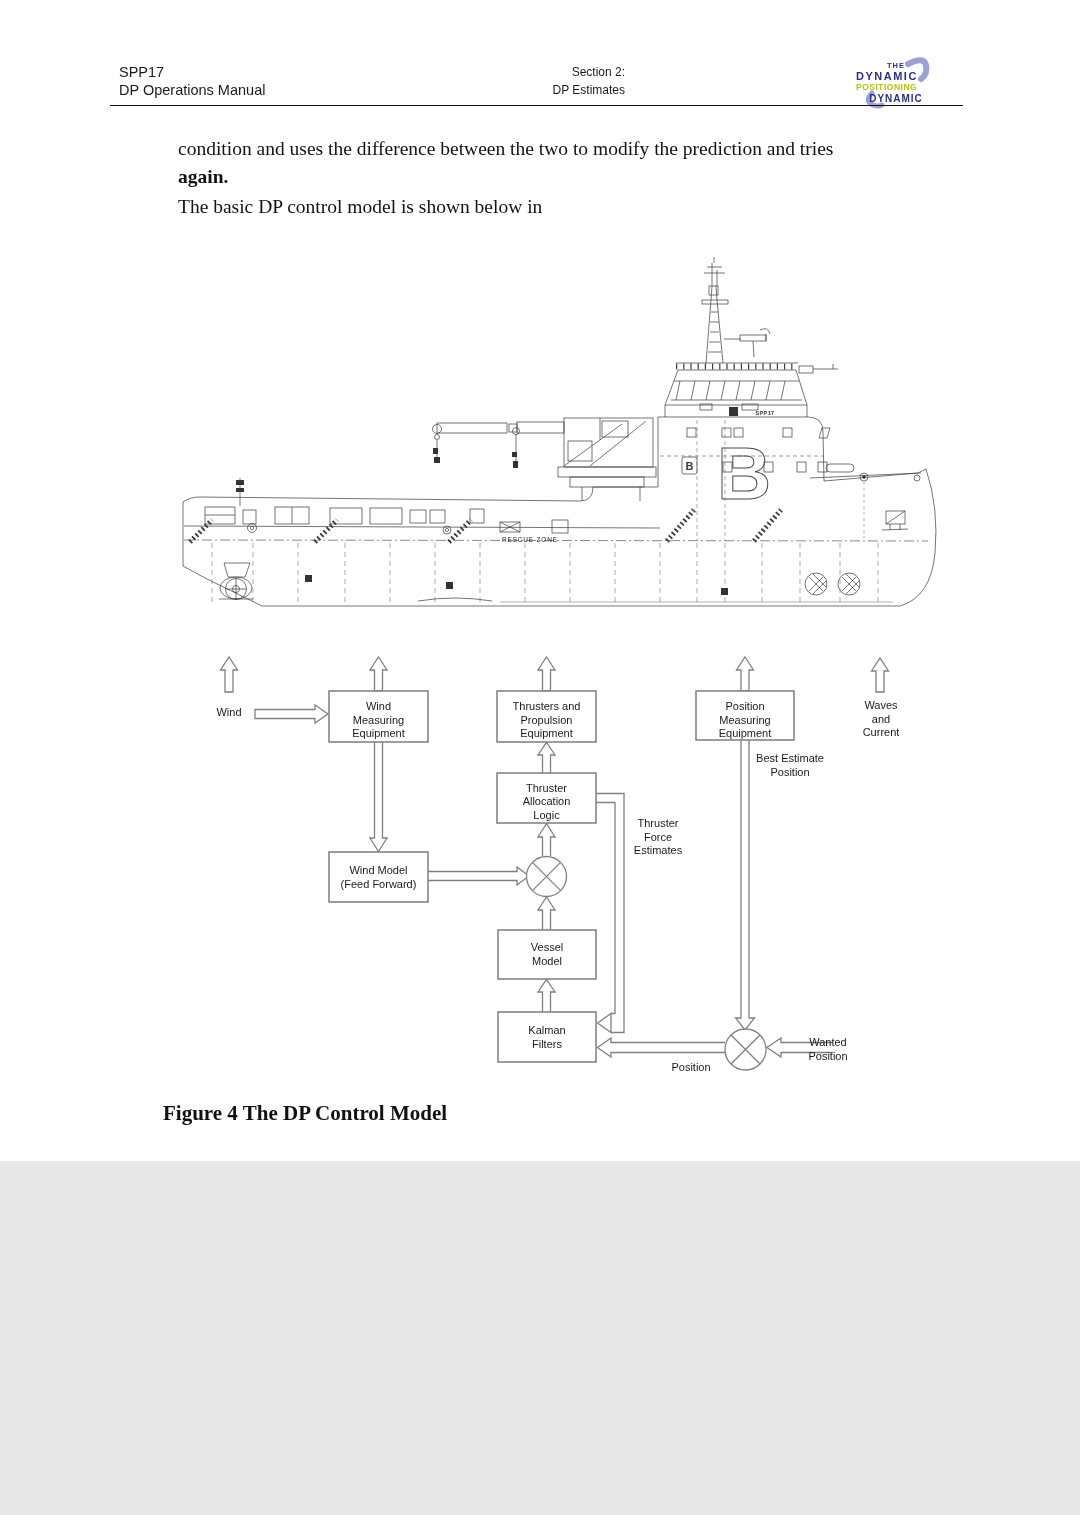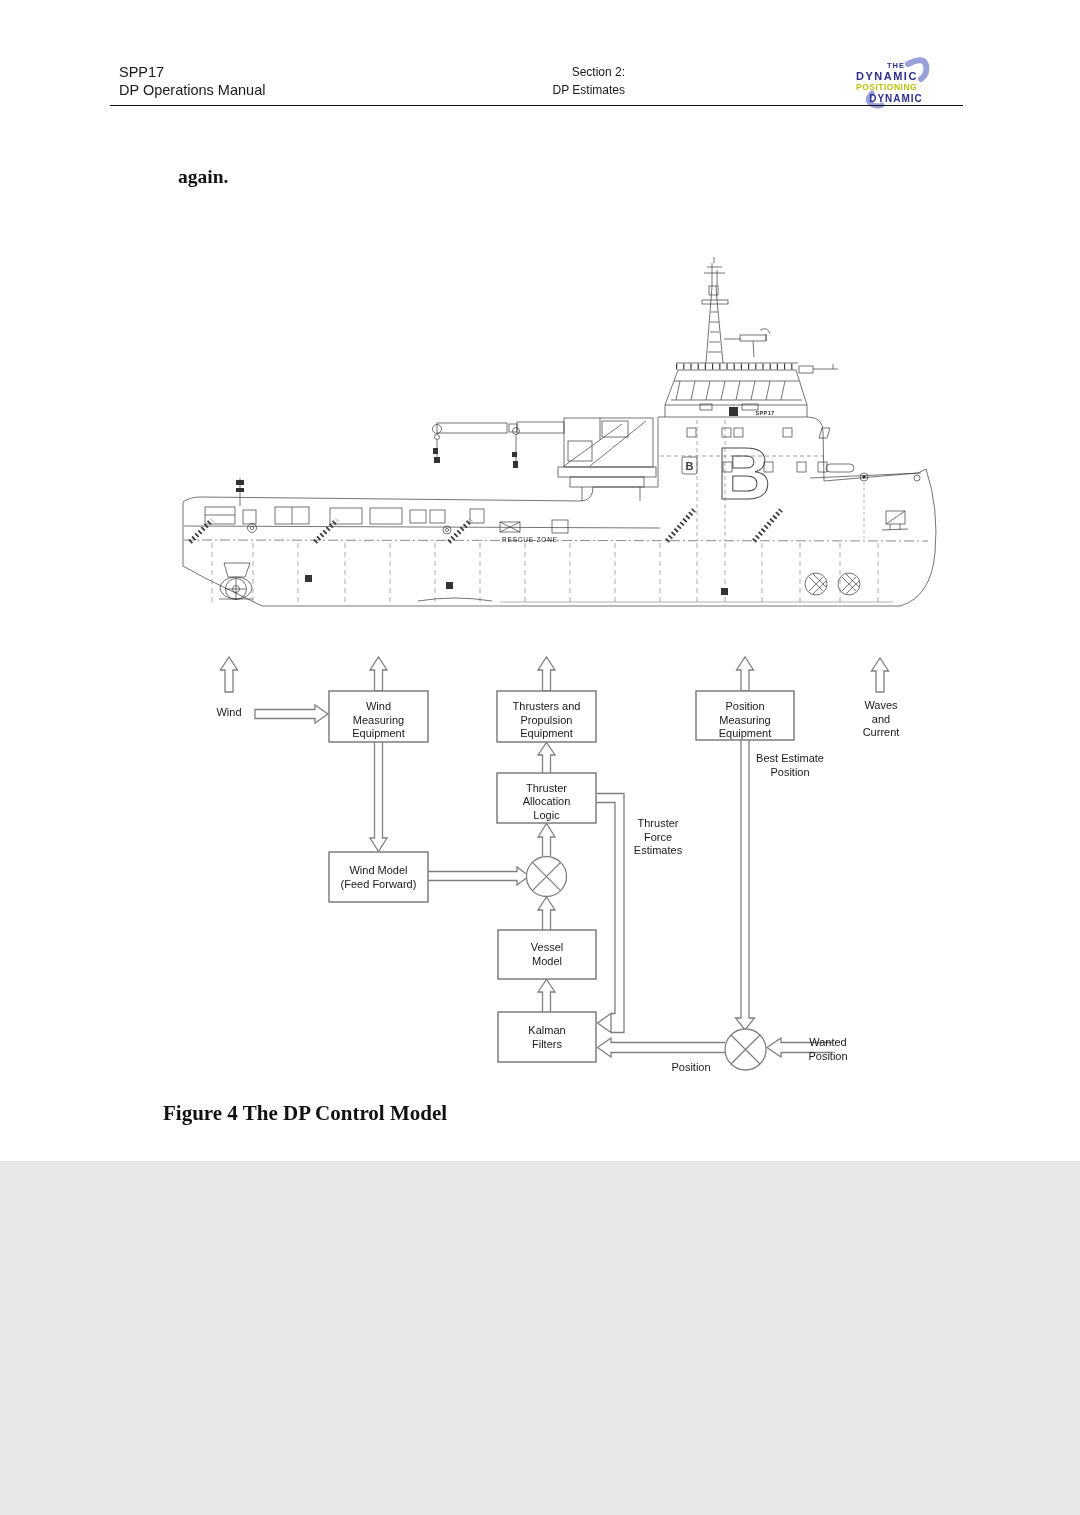--- a/index.html
+++ b/index.html
@@ -42,21 +42,23 @@
       <path d="M 52,9 Q 68,1 70,10 Q 72,19 65,24" fill="none" stroke="#9aa0d8" stroke-width="6" stroke-linecap="round"></path>
       <path d="M 16,38 Q 8,46 17,50 Q 22,52 26,50" fill="none" stroke="#9aa0d8" stroke-width="5" stroke-linecap="round"></path>
     </svg>
     <div class="l-the">THE</div>
     <div class="l-dyn">DYNAMIC</div>
     <div class="l-pos">POSITIONING</div>
     <div class="l-cen">DYNAMIC</div>
   </div>
   <div class="abs hdr-rule"></div>
 
+  <div class="abs bodytxt" style="left:178px;top:138px;">condition and uses the difference between the two to modify the prediction and tries</div>
   <div class="abs bodytxt" style="left:178px;top:166px;font-weight:bold;">again.</div>
+  <div class="abs bodytxt" style="left:178px;top:196px;">The basic DP control model is shown below in</div>
 
   <svg class="abs" style="left:165px;top:253px;" width="800" height="372" viewBox="165 253 800 372">
     <g stroke="#3a3a3a" stroke-width="0.7" fill="none">
 
       <path d="M 183,502 L 183,566 L 205,578 L 262,606 L 900,606 Q 931,597 935,553 Q 939,508 926,469 L 918,473 L 824,481"></path>
       <path d="M 183,502 Q 190,497 200,497 L 580,501 Q 593,501 593,487 L 658,487"></path>
       <path d="M 184,526 L 660,528"></path>
       <path d="M 184,540 L 928,541" stroke-dasharray="10 3 2 3" stroke-width="0.6"></path>
       <path d="M 418,601 Q 455,595 492,601"></path>
       <path d="M 500,602 L 893,602" stroke-width="0.4"></path>

